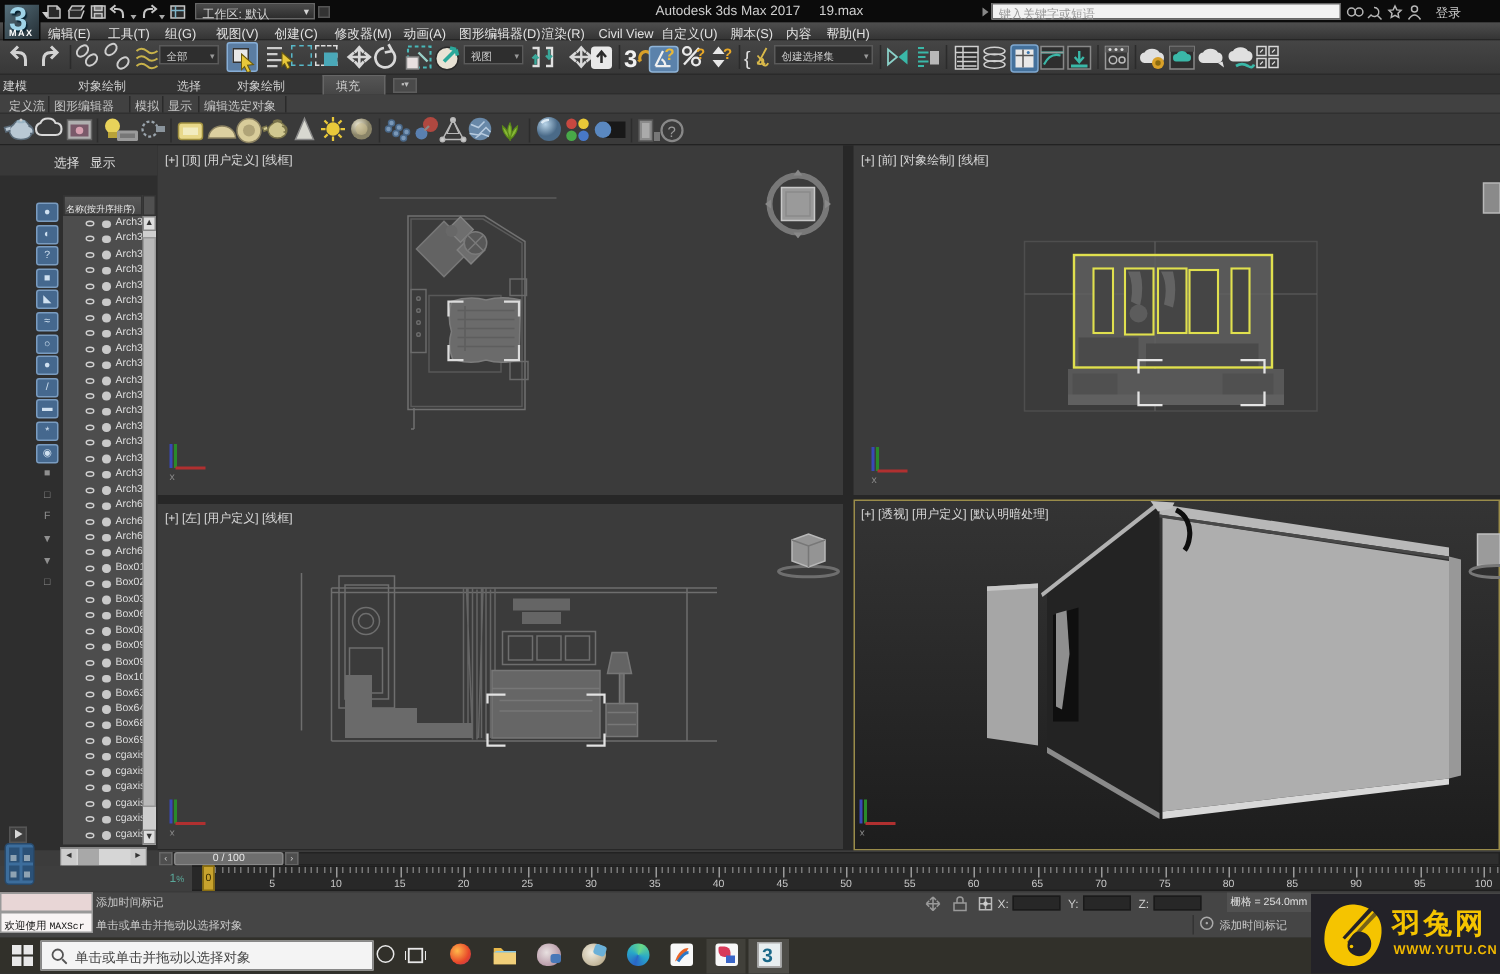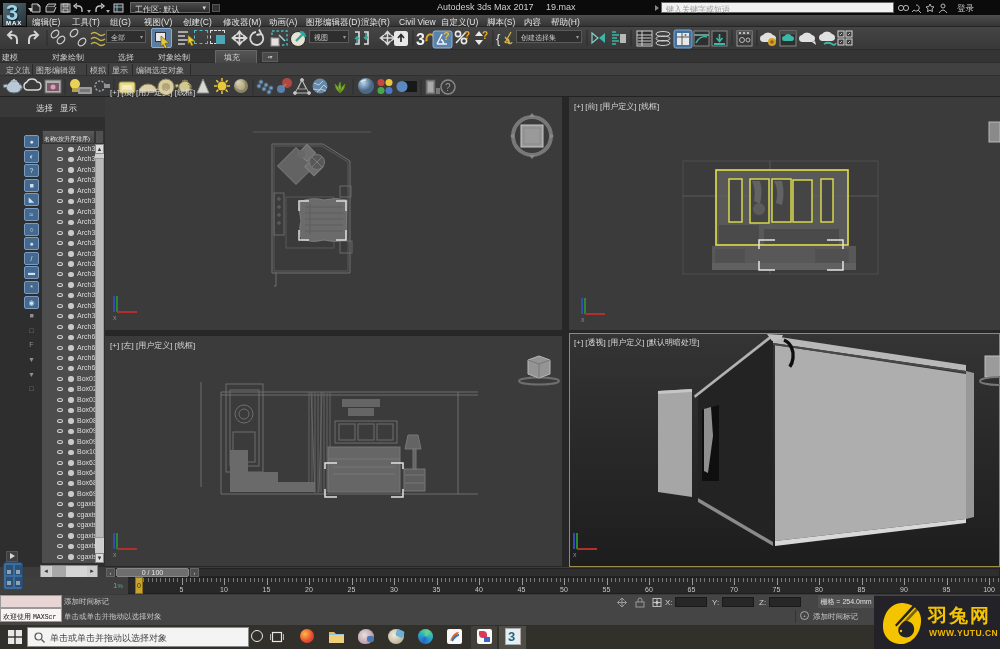--- a/index.html
+++ b/index.html
@@ -560,22 +560,22 @@
 <div class="a" style="left:24px;top:339px;width:15px;height:13px;color:#909090;font-size:7px;text-align:center;line-height:12px">F</div>
 <div class="a" style="left:24px;top:354px;width:15px;height:13px;color:#909090;font-size:7px;text-align:center;line-height:12px">▼</div>
 <div class="a" style="left:24px;top:369px;width:15px;height:13px;color:#909090;font-size:7px;text-align:center;line-height:12px">▼</div>
 <div class="a" style="left:24px;top:383px;width:15px;height:13px;color:#909090;font-size:7px;text-align:center;line-height:12px">□</div>
 
 <div class="a" style="left:105px;top:97px;width:895px;height:470px;background:#272727"></div>
 <div class="a" id="vpTL" style="left:105px;top:97px;width:457px;height:233px;background:#3b3b3b"></div>
 <div class="a" id="vpTR" style="left:569px;top:97px;width:431px;height:233px;background:#3b3b3b"></div>
 <div class="a" id="vpBL" style="left:105px;top:336px;width:457px;height:230px;background:#3b3b3b"></div>
 <div class="a" id="vpBR" style="left:569px;top:333px;width:431px;height:234px;background:linear-gradient(#343434,#1d1d1d);border:1px solid #9a8c4a"></div>
-<div class="a" style="left:110px;top:87px;font-size:8px;color:#d8d8d8">[+] [顶] [用户定义] [线框]</div>
-<div class="a" style="left:574px;top:101px;font-size:8px;color:#d8d8d8">[+] [前] [用户定义] [线框]</div>
+<div class="a" style="left:110px;top:101px;font-size:8px;color:#d8d8d8">[+] [顶] [用户定义] [线框]</div>
+<div class="a" style="left:574px;top:101px;font-size:8px;color:#d8d8d8">[+] [前] [对象绘制] [线框]</div>
 <div class="a" style="left:110px;top:340px;font-size:8px;color:#d8d8d8">[+] [左] [用户定义] [线框]</div>
 <div class="a" style="left:574px;top:337px;font-size:8px;color:#d8d8d8">[+] [透视] [用户定义] [默认明暗处理]</div>
 <svg class="a" style="left:105px;top:97px" width="457" height="233" viewBox="0 0 457 233">
 <line x1="148" y1="35" x2="266" y2="35" stroke="#5c5c5c"></line>
 <g stroke="#707070" fill="none">
  <path d="M167,47 h51 l27,17 v112 h-78 z"></path>
  <path d="M169,49 h48 l26,16 v109 h-74 z" stroke="#5a5a5a"></path>
  <path d="M171,175 v14 m0,0 h-2"></path>
 </g>
 <g>

